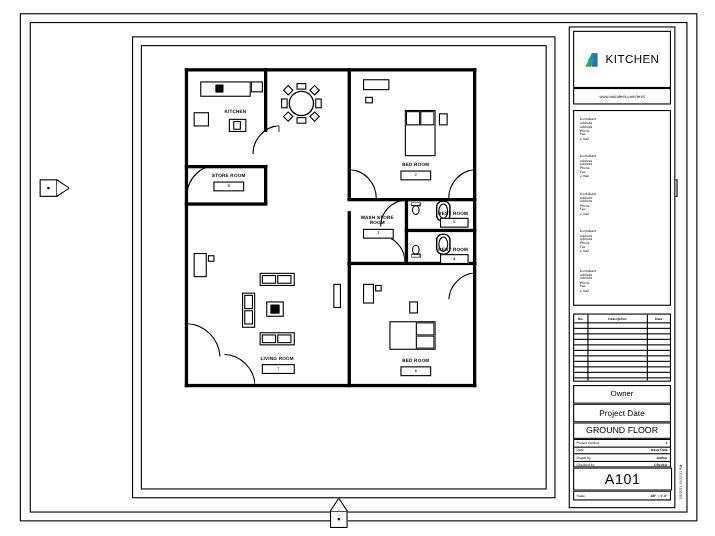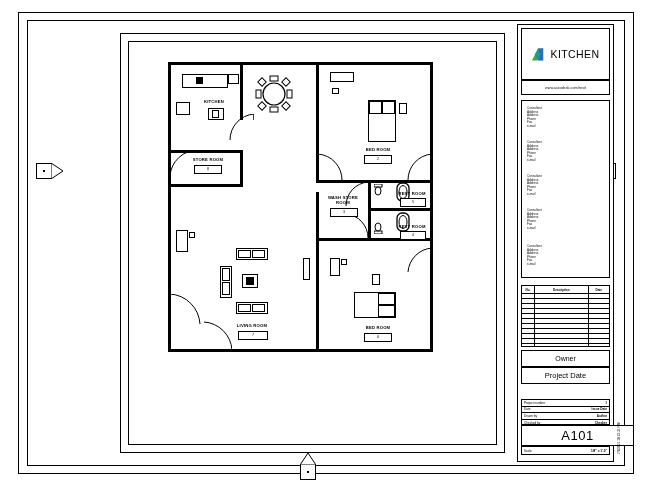--- a/index.html
+++ b/index.html
@@ -64,21 +64,21 @@
   #proj-t{font-size:7.5px;}
   #view-t{font-size:8px;}
 
   #meta-box{left:521px;top:399px;width:89px;height:26px;}
   .mrow{position:absolute;left:0;width:100%;height:6.5px;border-bottom:1px solid #000;
         display:flex;justify-content:space-between;align-items:center;
         padding:0 2px;box-sizing:border-box;font-size:3.1px;}
   .mrow:last-child{border-bottom:none;}
   .mval{font-weight:bold;}
 
-  #sheet-box{left:521px;top:425px;width:113px;height:21px;}
+  #sheet-box{left:521px;top:425px;width:90px;height:21px;}
   #sheet-t{font-size:13px;letter-spacing:.5px;}
   #scale-box{left:521px;top:446px;width:89px;height:9px;}
   #scale-row{position:absolute;left:0;top:0;width:100%;height:100%;
              display:flex;justify-content:space-between;align-items:center;
              padding:0 2px;box-sizing:border-box;font-size:3.1px;}
 
   #plotstamp{position:absolute;left:617px;top:392px;width:10px;height:62px;
              font-size:3.2px;line-height:4px;
              writing-mode:vertical-rl;transform:rotate(180deg);
              white-space:nowrap;color:#111;}
@@ -332,20 +332,23 @@
     <div class="rev-row" style="top:47px;"></div>
     <div class="rev-row" style="top:52px;"></div>
   </div>
 
   <div class="abs tbbox" id="owner-box">
     <div class="ctr" id="owner-t">Owner</div>
   </div>
   <div class="abs tbbox" id="proj-box">
     <div class="ctr" id="proj-t">Project Date</div>
   </div>
+  <div class="abs tbbox" id="view-box">
+    <div class="ctr" id="view-t">GROUND FLOOR</div>
+  </div>
 
   <div class="abs tbbox" id="meta-box">
     <div class="mrow" style="top:0;">
       <span>Project number</span>
       <span class="mval">1</span>
     </div>
     <div class="mrow" style="top:6.5px;">
       <span>Date</span>
       <span class="mval">Issue Date</span>
     </div>

